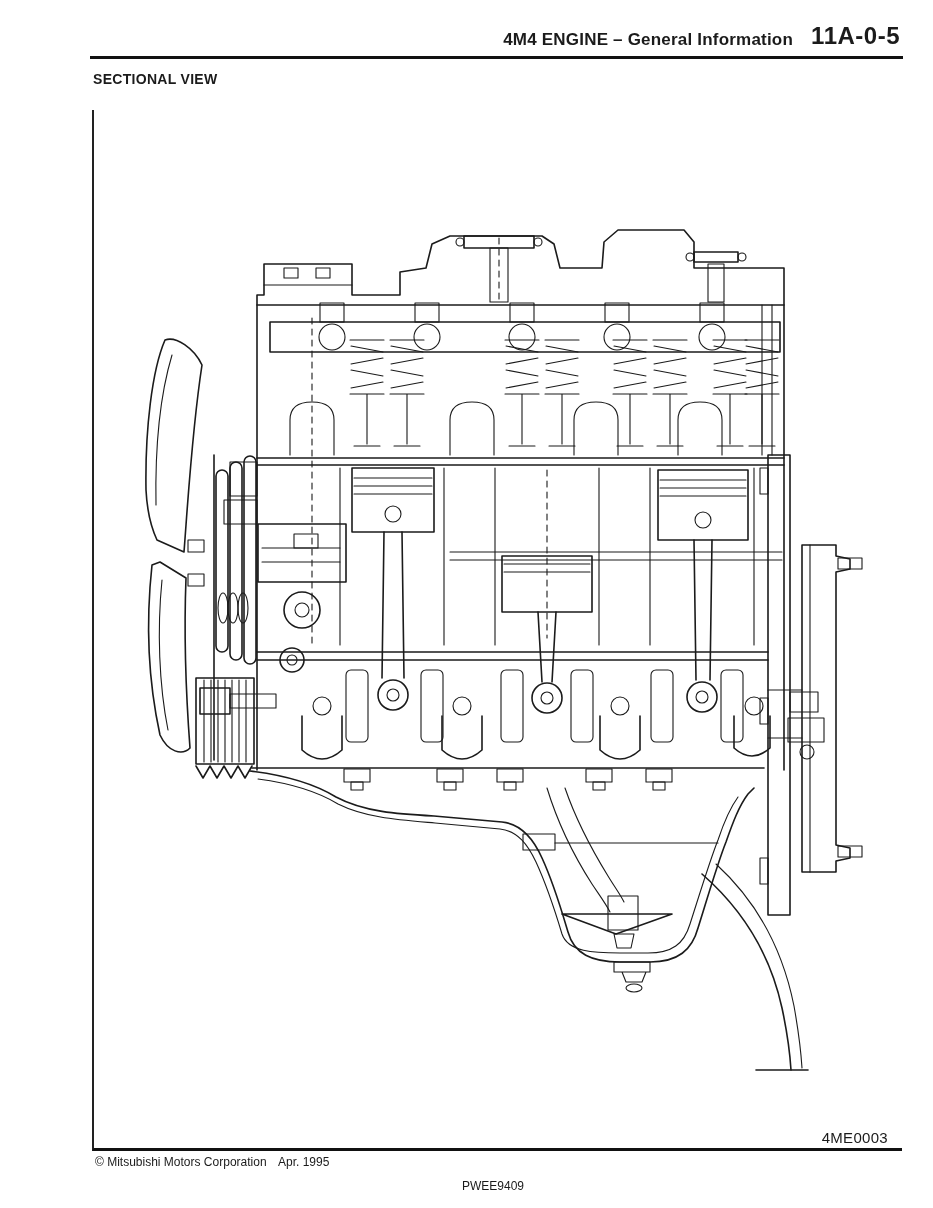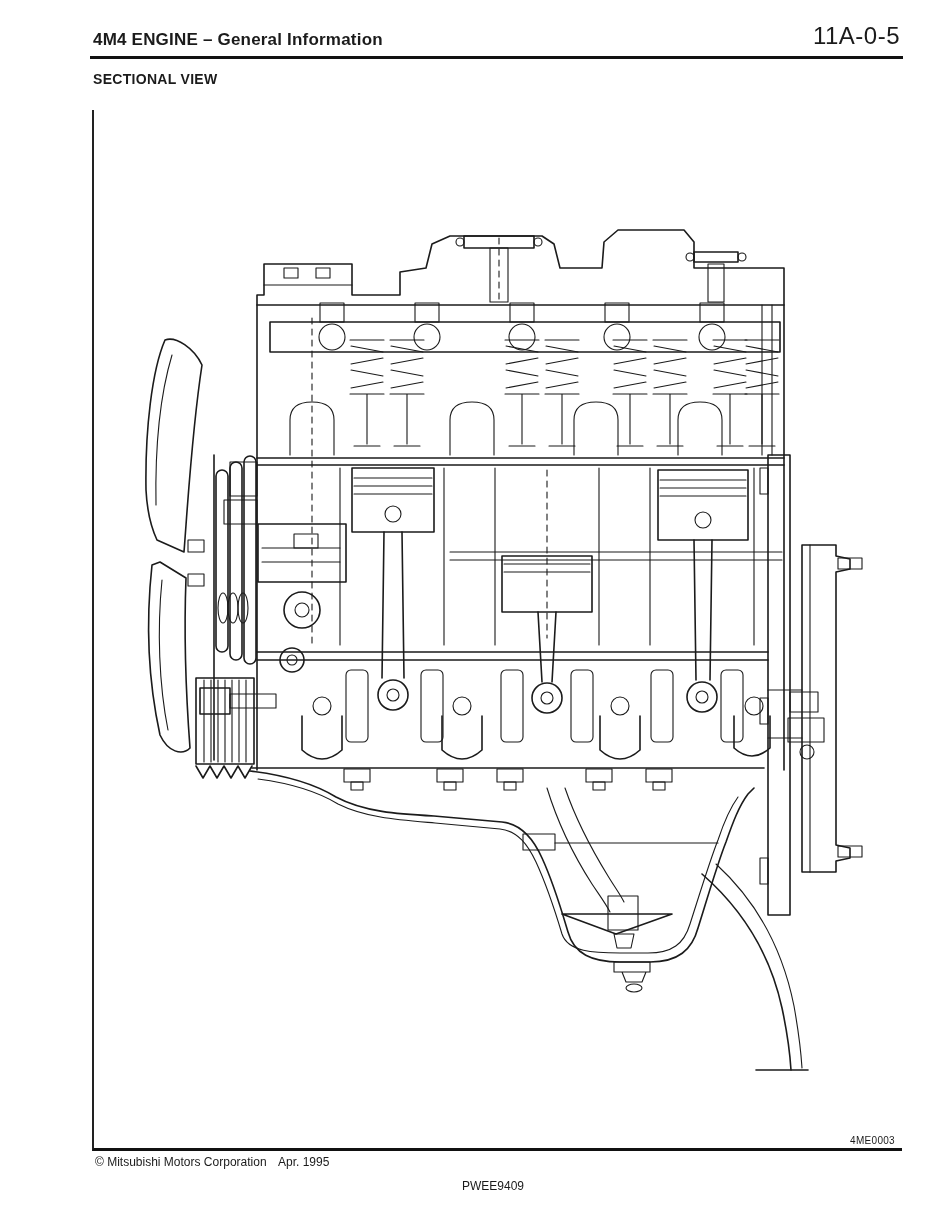--- a/index.html
+++ b/index.html
@@ -4,45 +4,45 @@
 <style>
   html,body{margin:0;padding:0;}
   body{
     width:933px;height:1208px;position:relative;
     background:#ffffff;color:#1b1b1b;
     font-family:"Liberation Sans","DejaVu Sans",sans-serif;
     overflow:hidden;
   }
   .header-title{
     position:absolute;left:93px;top:30px;width:700px;
-    text-align:left;font-size:17px;font-weight:bold;letter-spacing:.2px;
+    text-align:right;font-size:17px;font-weight:bold;letter-spacing:.2px;
     white-space:nowrap;
   }
   .page-number{
     position:absolute;top:22px;right:33px;
-    font-size:24px;font-weight:normal;letter-spacing:.5px;
+    font-size:24px;font-weight:bold;letter-spacing:.5px;
   }
   .header-rule{
     position:absolute;left:90px;top:56px;width:813px;height:3px;
     background:#111;
   }
   .section-title{
     position:absolute;left:93px;top:71px;
     font-size:14px;font-weight:bold;letter-spacing:.3px;
   }
   .figure-box{
     position:absolute;left:92px;top:110px;width:808px;height:1038px;
     border-left:2px solid #222;
     border-bottom:3px solid #111;
     box-sizing:content-box;
   }
   .figure-box svg{position:absolute;left:0;top:0;}
   .figure-code{
-    position:absolute;right:7px;bottom:2px;
-    font-size:10px;letter-spacing:.3px;
+    position:absolute;right:14px;bottom:2px;
+    font-size:15px;letter-spacing:.3px;
   }
   .page-footer{
     position:absolute;left:95px;top:1155px;width:805px;height:20px;
     font-size:12px;font-weight:normal;
   }
   .page-footer .copyright{position:absolute;left:0;top:0;}
   .page-footer .pub-date{position:absolute;left:183px;top:0;}
   .page-footer .doc-code{position:absolute;left:367px;top:0;margin-top:24px;}
   .s2{fill:none;stroke:#1b1b1b;stroke-width:1.6;stroke-linecap:round;stroke-linejoin:round;}
   .s1{fill:none;stroke:#1b1b1b;stroke-width:1.1;stroke-linecap:round;stroke-linejoin:round;}

